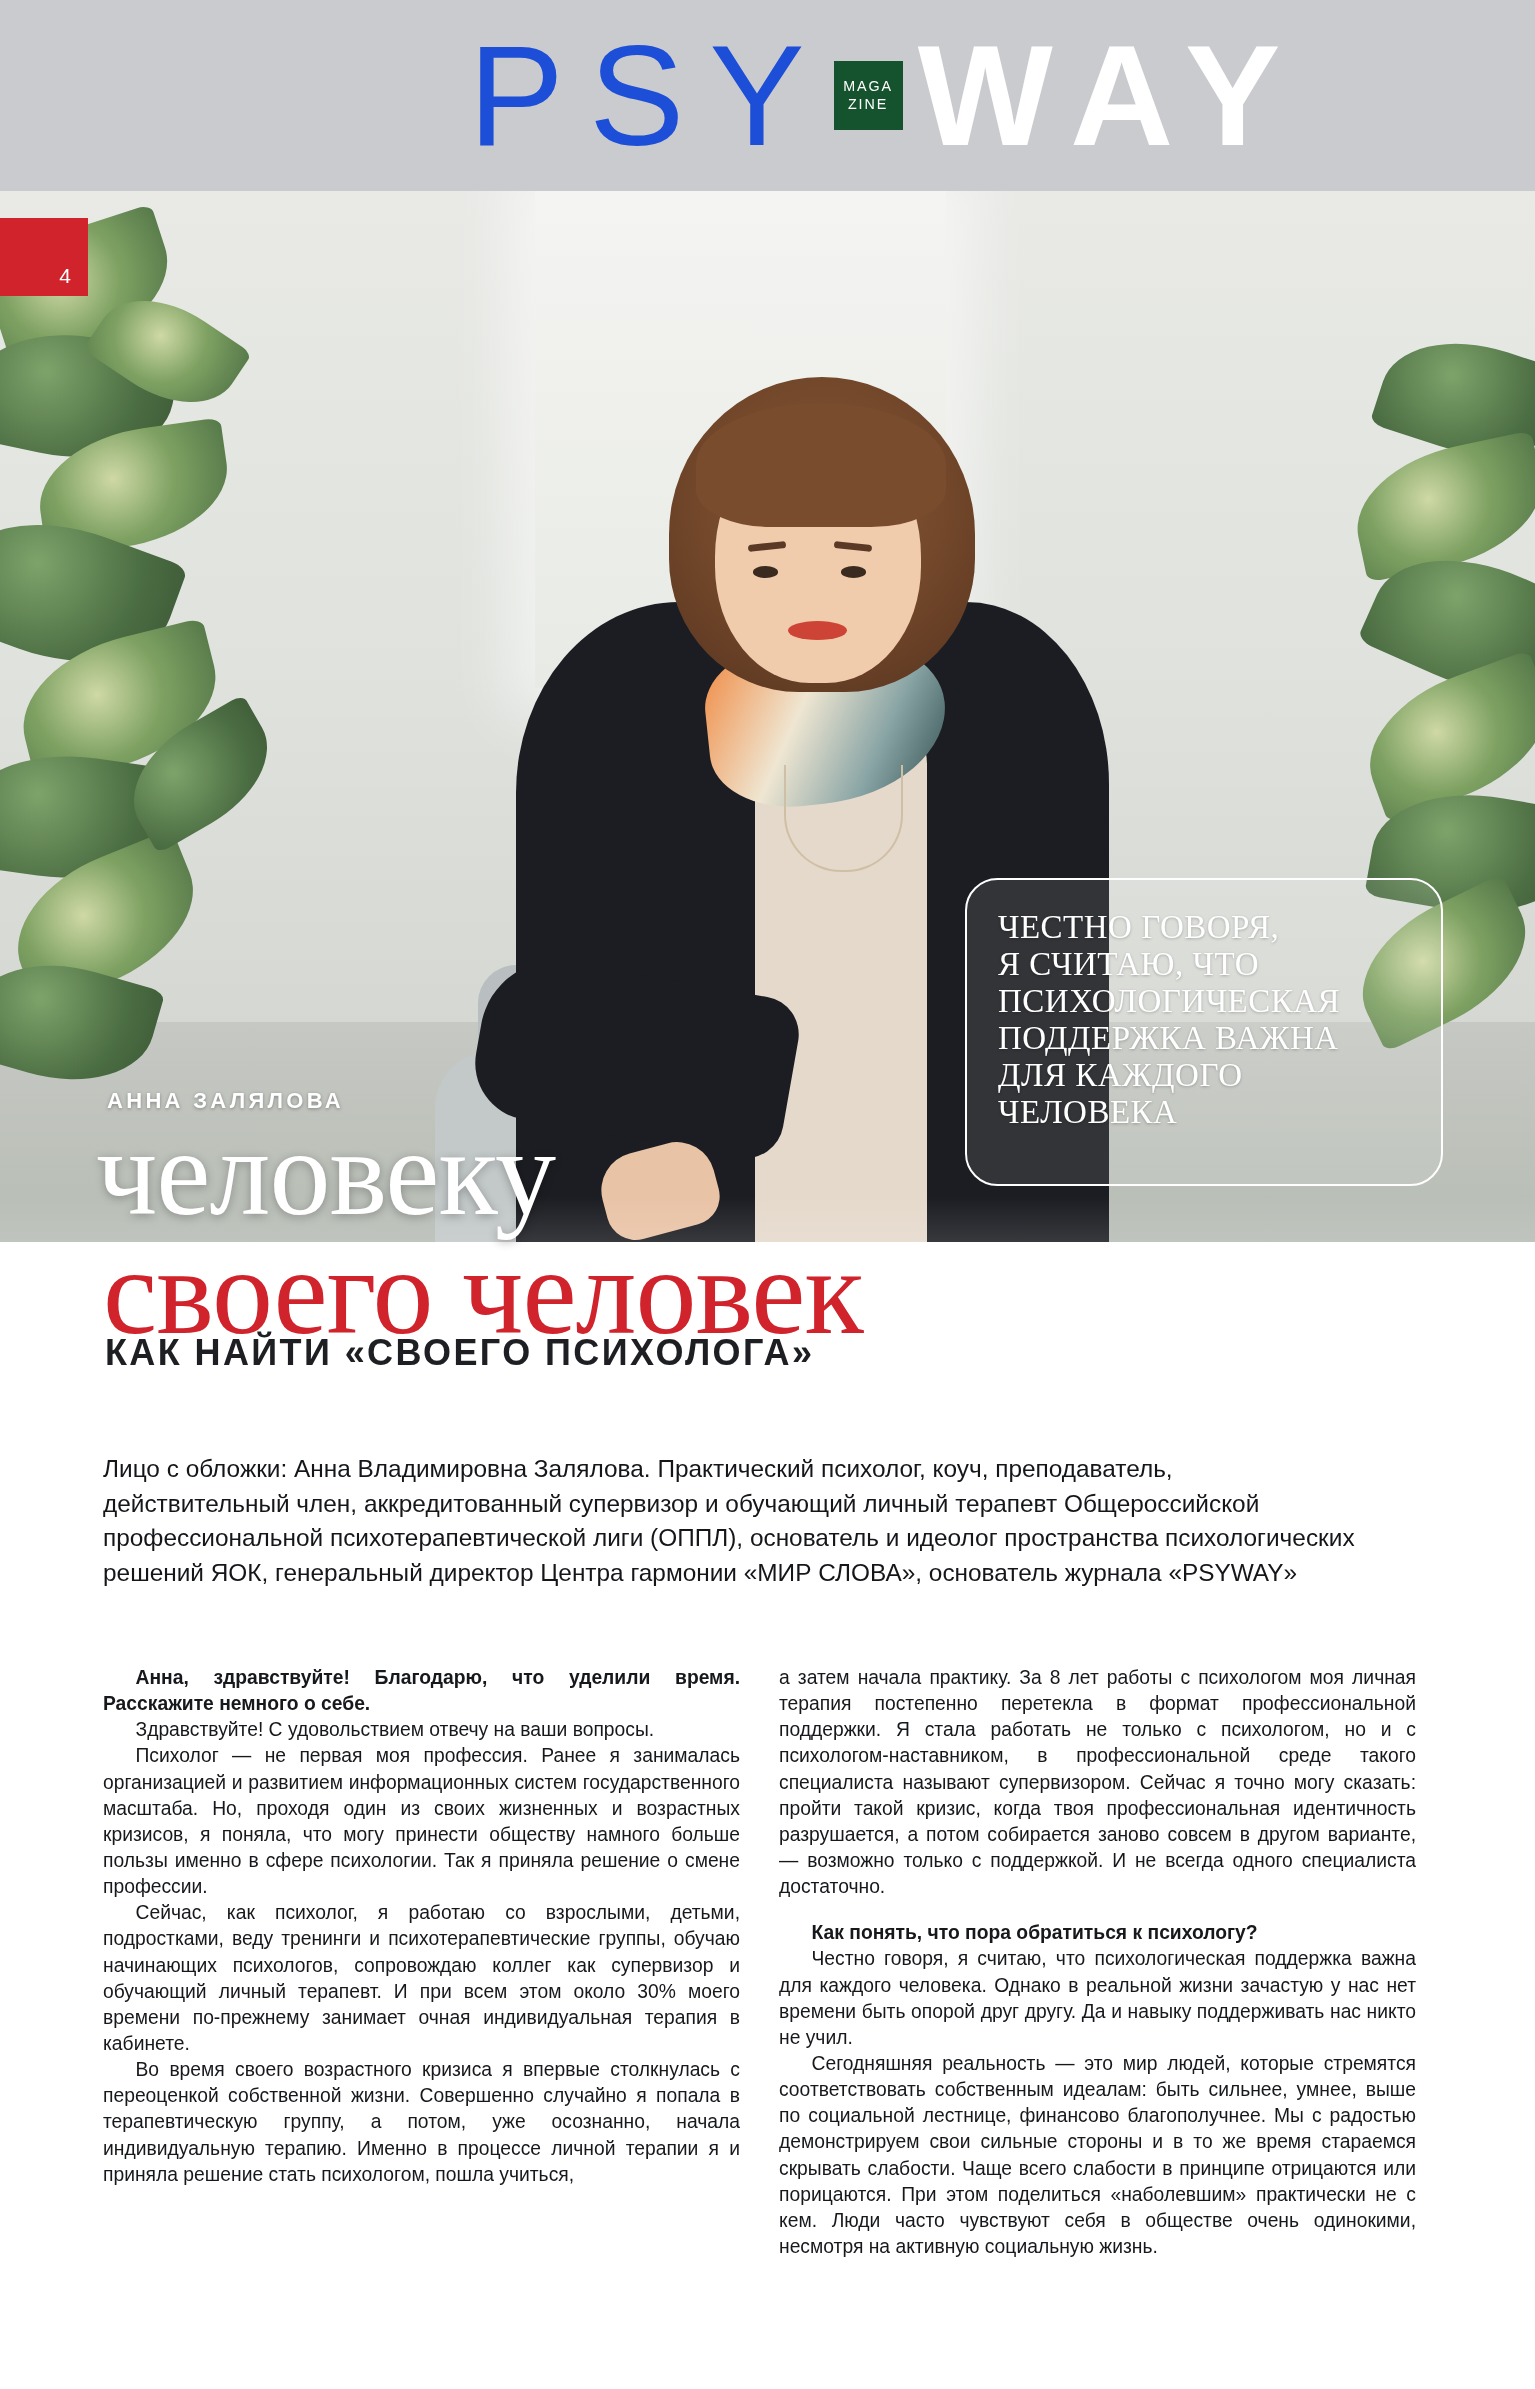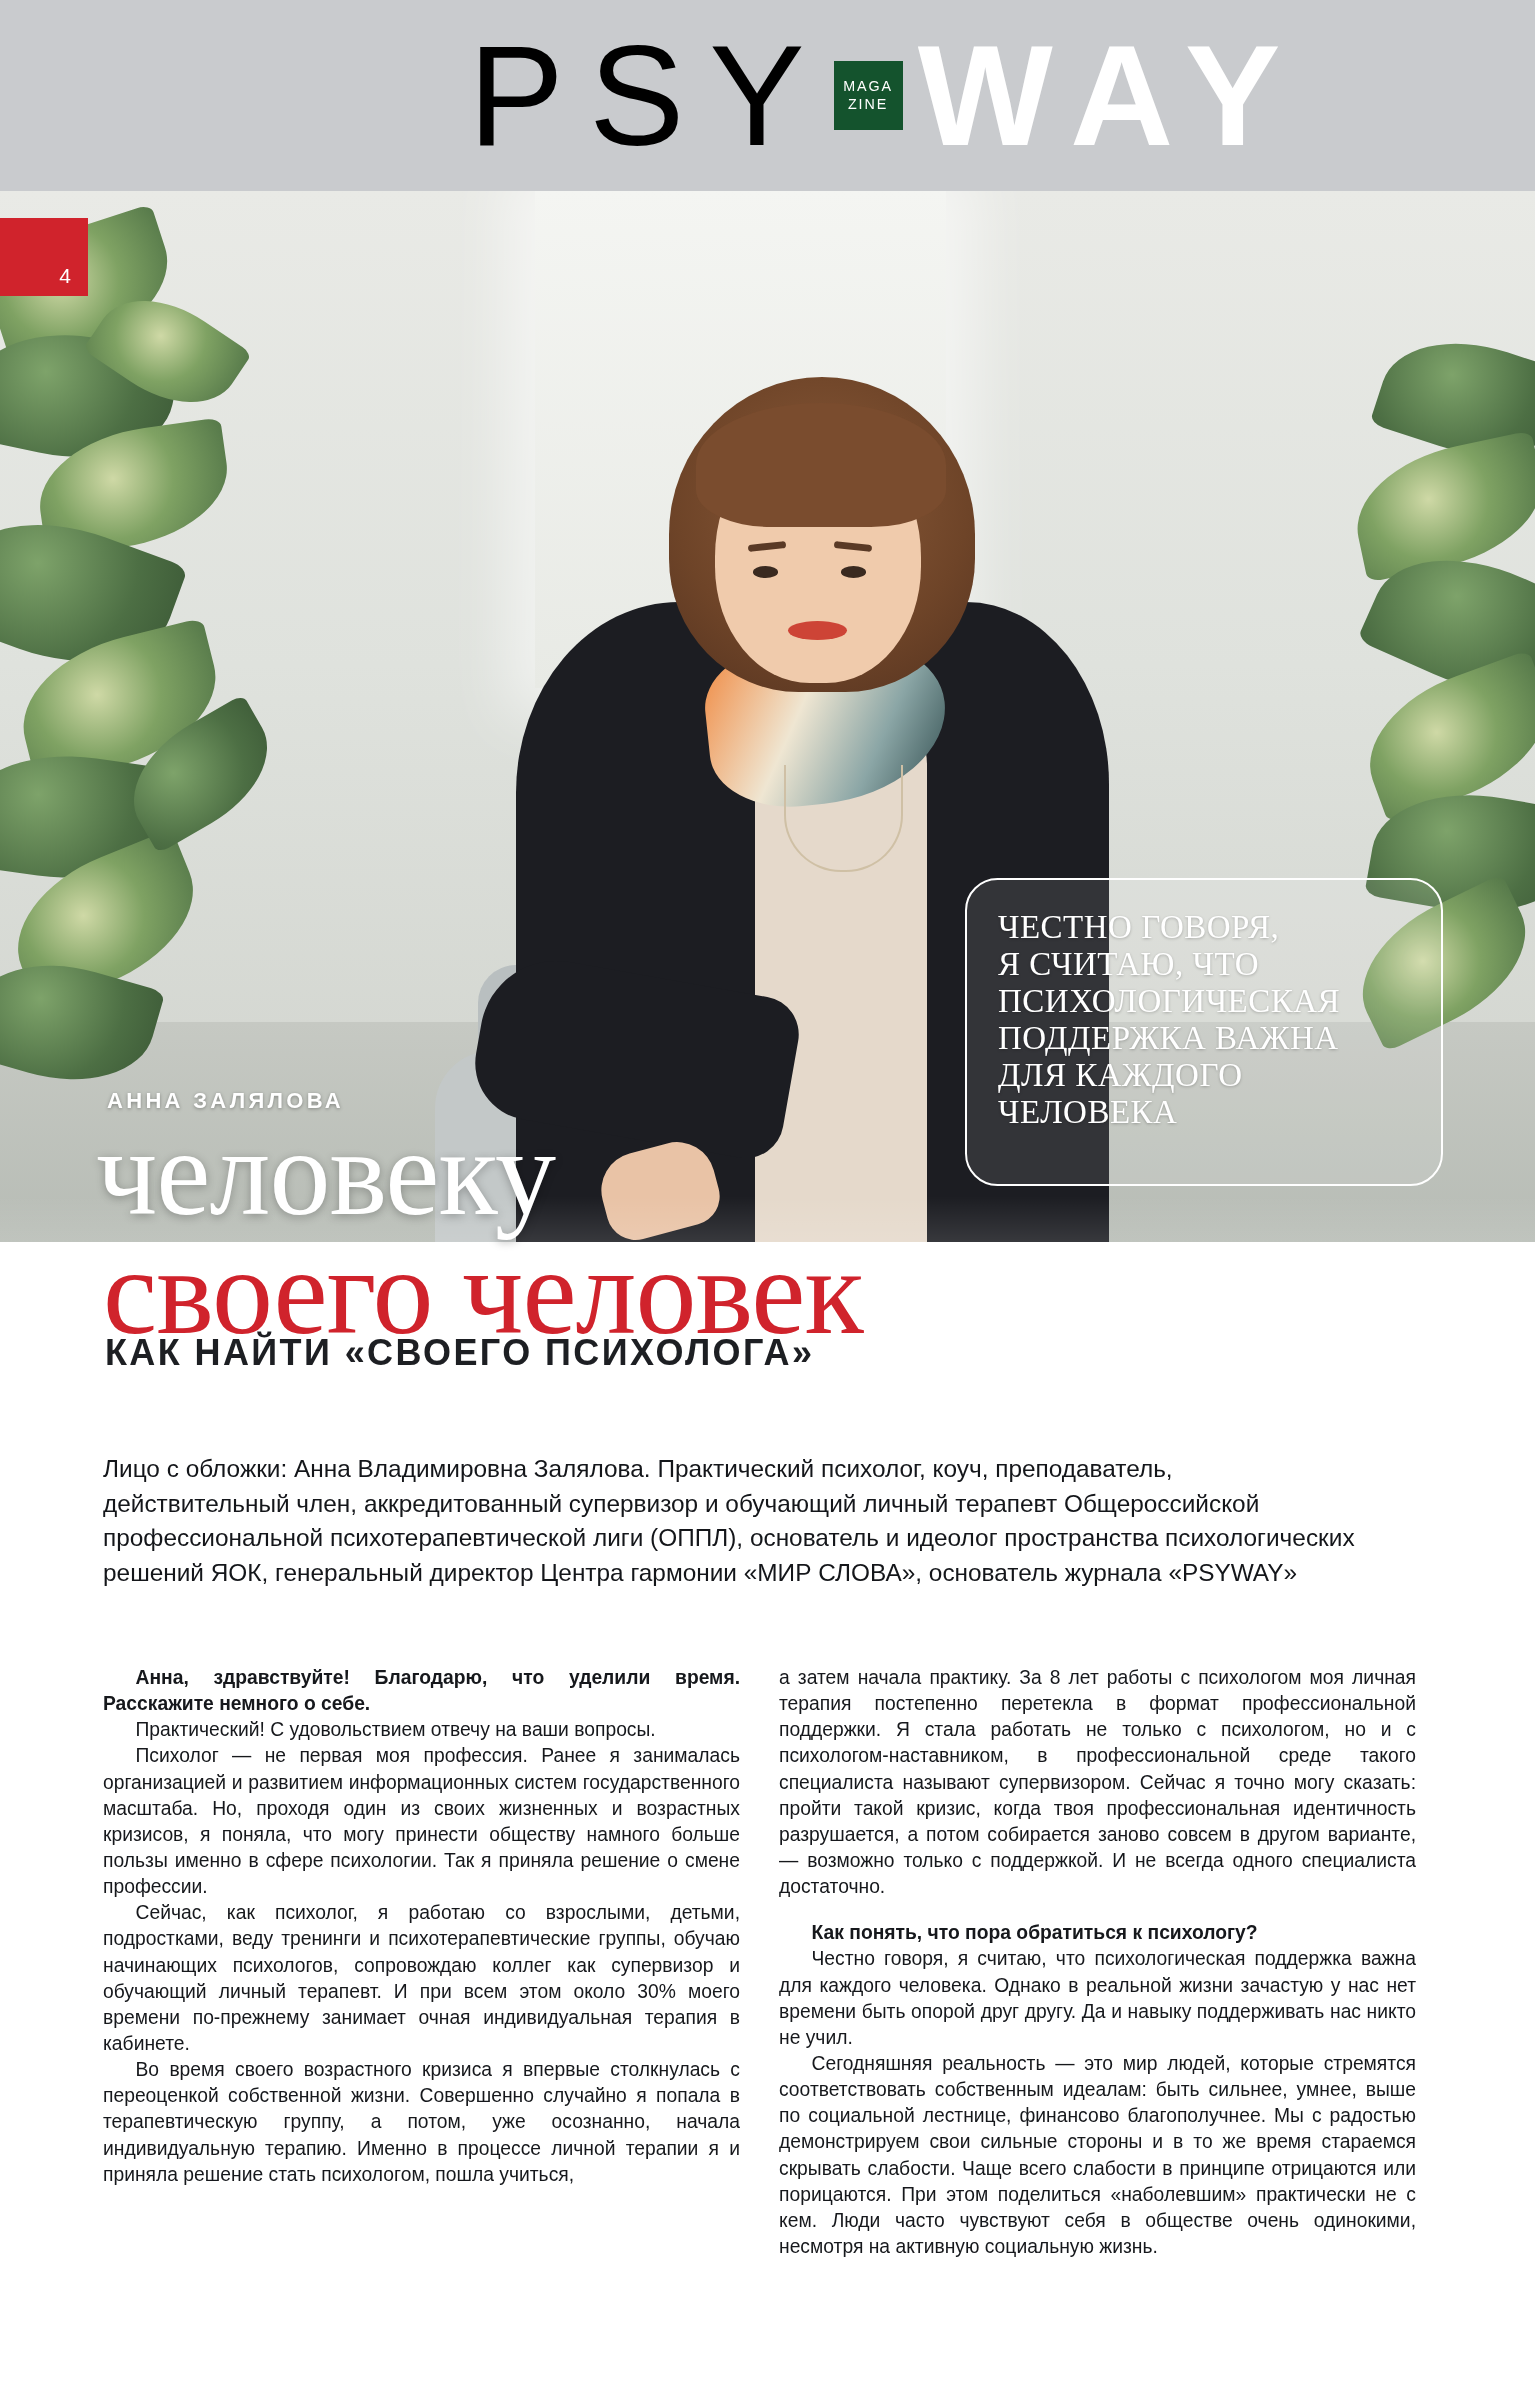--- a/index.html
+++ b/index.html
@@ -38,21 +38,21 @@
     align-items: center;
     color: #ffffff;
     font-family: "Liberation Sans", sans-serif;
     font-weight: 300;
     font-size: 143px;
     letter-spacing: 25px;
     line-height: 1;
     margin-left: 239px;
   }
   .mast-letters .seg-light {
-    color: #000000;
+    color: #1d4ed8;
     font-weight: 300;
   }
   .mast-letters .seg-white {
     color: #ffffff;
     font-weight: 600;
   }
   .mag-badge {
     width: 69px;
     height: 69px;
     background: #14532d;
@@ -412,21 +412,21 @@
 
 <div class="byline">АННА ЗАЛЯЛОВА</div>
 <div class="title-1">человеку</div>
 <div class="title-2">своего человек</div>
 <div class="subtitle">КАК НАЙТИ «СВОЕГО ПСИХОЛОГА»</div>
 <div class="standfirst">Лицо с обложки: Анна Владимировна Залялова. Практический психолог, коуч, преподаватель, действительный член, аккредитованный супервизор и обучающий личный терапевт Общероссийской профессиональной психотерапевтической лиги (ОППЛ), основатель и идеолог пространства психологических решений ЯОК, генеральный директор Центра гармонии «МИР СЛОВА», основатель журнала «PSYWAY»</div>
 
 <div class="columns">
   <div class="col">
     <p class="q">Анна, здравствуйте! Благодарю, что уделили время. Расскажите немного о себе.</p>
-    <p>Практический! С удовольствием отвечу на ваши вопросы.</p>
+    <p>Здравствуйте! С удовольствием отвечу на ваши вопросы.</p>
     <p>Психолог — не первая моя профессия. Ранее я занималась организацией и развитием информационных систем государственного масштаба. Но, проходя один из своих жизненных и возрастных кризисов, я поняла, что могу принести обществу намного больше пользы именно в сфере психологии. Так я приняла решение о смене профессии.</p>
     <p>Сейчас, как психолог, я работаю со взрослыми, детьми, подростками, веду тренинги и психотерапевтические группы, обучаю начинающих психологов, сопровождаю коллег как супервизор и обучающий личный терапевт. И при всем этом около 30% моего времени по-прежнему занимает очная индивидуальная терапия в кабинете.</p>
     <p>Во время своего возрастного кризиса я впервые столкнулась с переоценкой собственной жизни. Совершенно случайно я попала в терапевтическую группу, а потом, уже осознанно, начала индивидуальную терапию. Именно в процессе личной терапии я и приняла решение стать психологом, пошла учиться,</p>
   </div>
   <div class="col">
     <p class="noind">а затем начала практику. За 8 лет работы с психологом моя личная терапия постепенно перетекла в формат профессиональной поддержки. Я стала работать не только с психологом, но и с психологом-наставником, в профессиональной среде такого специалиста называют супервизором. Сейчас я точно могу сказать: пройти такой кризис, когда твоя профессиональная идентичность разрушается, а потом собирается заново совсем в другом варианте, — возможно только с поддержкой. И не всегда одного специалиста достаточно.</p>
     <p class="q gap">Как понять, что пора обратиться к психологу?</p>
     <p>Честно говоря, я считаю, что психологическая поддержка важна для каждого человека. Однако в реальной жизни зачастую у нас нет времени быть опорой друг другу. Да и навыку поддерживать нас никто не учил.</p>
     <p>Сегодняшняя реальность — это мир людей, которые стремятся соответствовать собственным идеалам: быть сильнее, умнее, выше по социальной лестнице, финансово благополучнее. Мы с радостью демонстрируем свои сильные стороны и в то же время стараемся скрывать слабости. Чаще всего слабости в принципе отрицаются или порицаются. При этом поделиться «наболевшим» практически не с кем. Люди часто чувствуют себя в обществе очень одинокими, несмотря на активную социальную жизнь.</p>
   </div>

